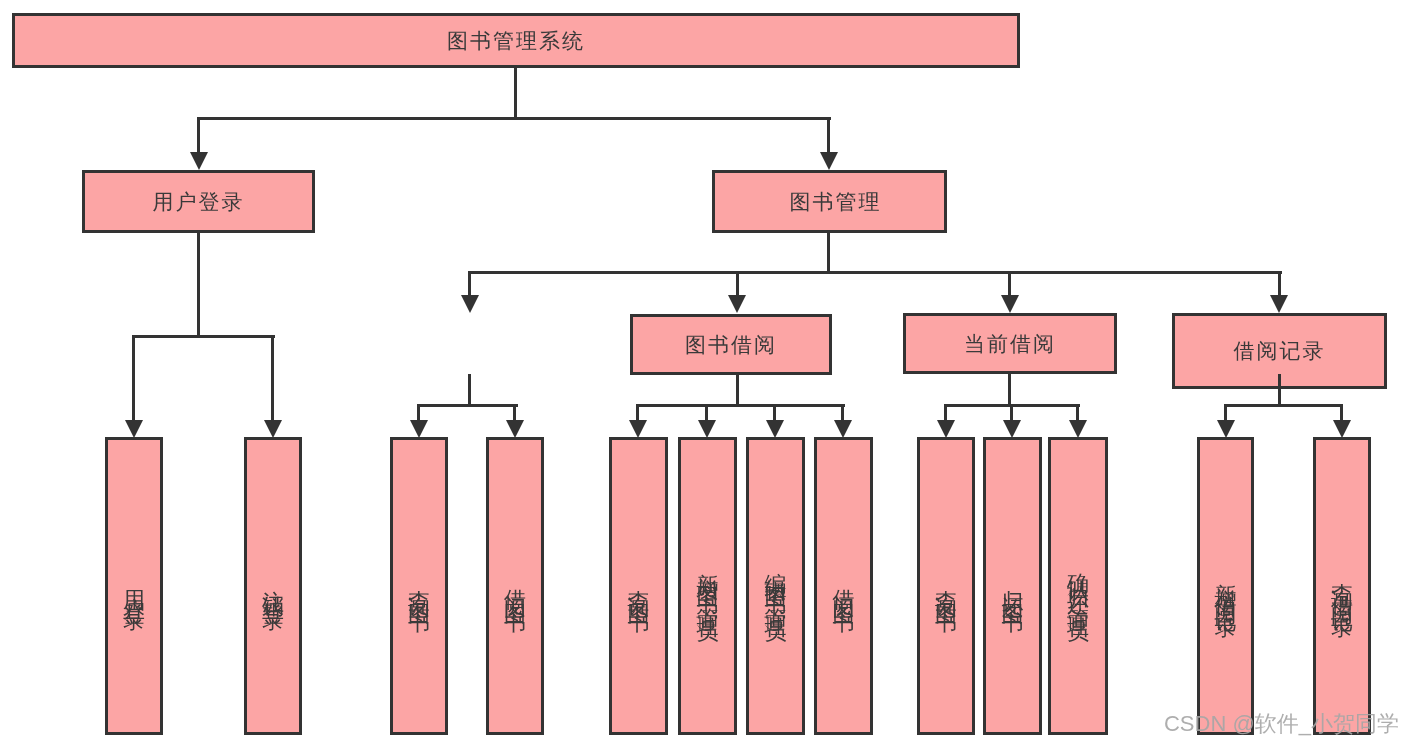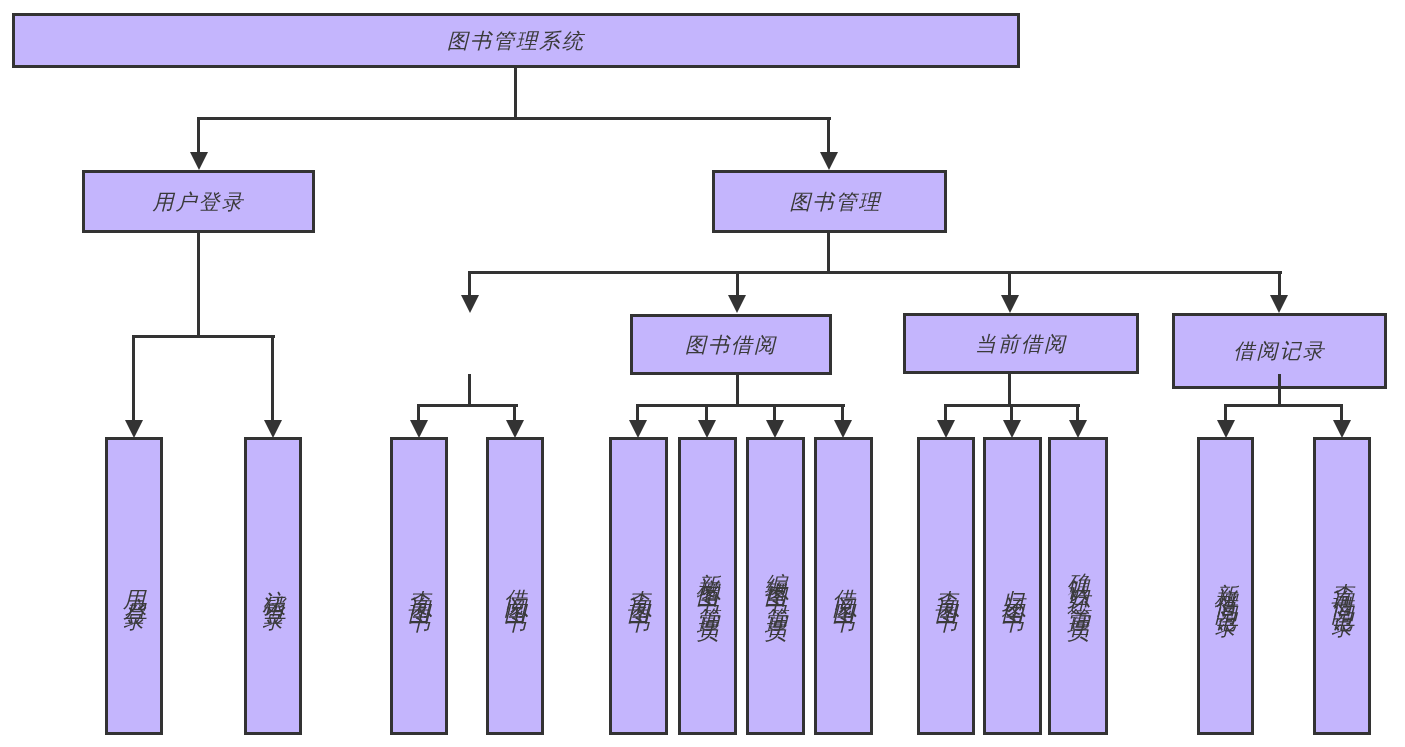--- a/index.html
+++ b/index.html
@@ -12,27 +12,26 @@
     position: relative;
     width: 1405px;
     height: 747px;
     background: #ffffff;
     overflow: hidden;
   }
   
   .node {
     position: absolute;
     border: 3px solid #333333;
-    background: #c4b5fd;
+    background: #fca5a5;
     box-sizing: border-box;
     display: flex;
     align-items: center;
     justify-content: center;
     color: #3a3a3a;
-    font-style: italic;
   }
   .node.h span {
     font-size: 21px;
     letter-spacing: 2px;
     white-space: nowrap;
   }
   .node.v span {
     writing-mode: vertical-rl;
     text-orientation: mixed;
     font-size: 22px;
@@ -102,21 +101,21 @@
   <div class="ln" style="left:1008px; top:272px; width:3px; height:26px;"></div>
   <div class="ln" style="left:1278px; top:272px; width:3px; height:26px;"></div>
   <div class="ah" style="left:461px; top:295px;"></div>
   <div class="ah" style="left:728px; top:295px;"></div>
   <div class="ah" style="left:1001px; top:295px;"></div>
   <div class="ah" style="left:1270px; top:295px;"></div>
 
   <div class="node h" style="left:630px; top:314px; width:202px; height:61px;">
     <span>图书借阅</span>
   </div>
-  <div class="node h" style="left:903px; top:313px; width:236px; height:61px;">
+  <div class="node h" style="left:903px; top:313px; width:214px; height:61px;">
     <span>当前借阅</span>
   </div>
   <div class="node h" style="left:1172px; top:313px; width:215px; height:76px;">
     <span>借阅记录</span>
   </div>
 
   <div class="ln" style="left:468px; top:374px; width:3px; height:33px;"></div>
   <div class="ln" style="left:417px; top:404px; width:101px; height:3px;"></div>
   <div class="ln" style="left:417px; top:405px; width:3px; height:16px;"></div>
   <div class="ln" style="left:513px; top:405px; width:3px; height:16px;"></div>
@@ -187,14 +186,15 @@
     <span>确认归还（管理员）</span>
   </div>
 
   <div class="node v" style="left:1197px; top:437px; width:57px; height:298px;">
     <span>新增借阅记录</span>
   </div>
   <div class="node v" style="left:1313px; top:437px; width:58px; height:298px;">
     <span>查询借阅记录</span>
   </div>
 
+  <div class="watermark">CSDN @软件_小贺同学</div>
 
 </div>
 
 </body></html>

